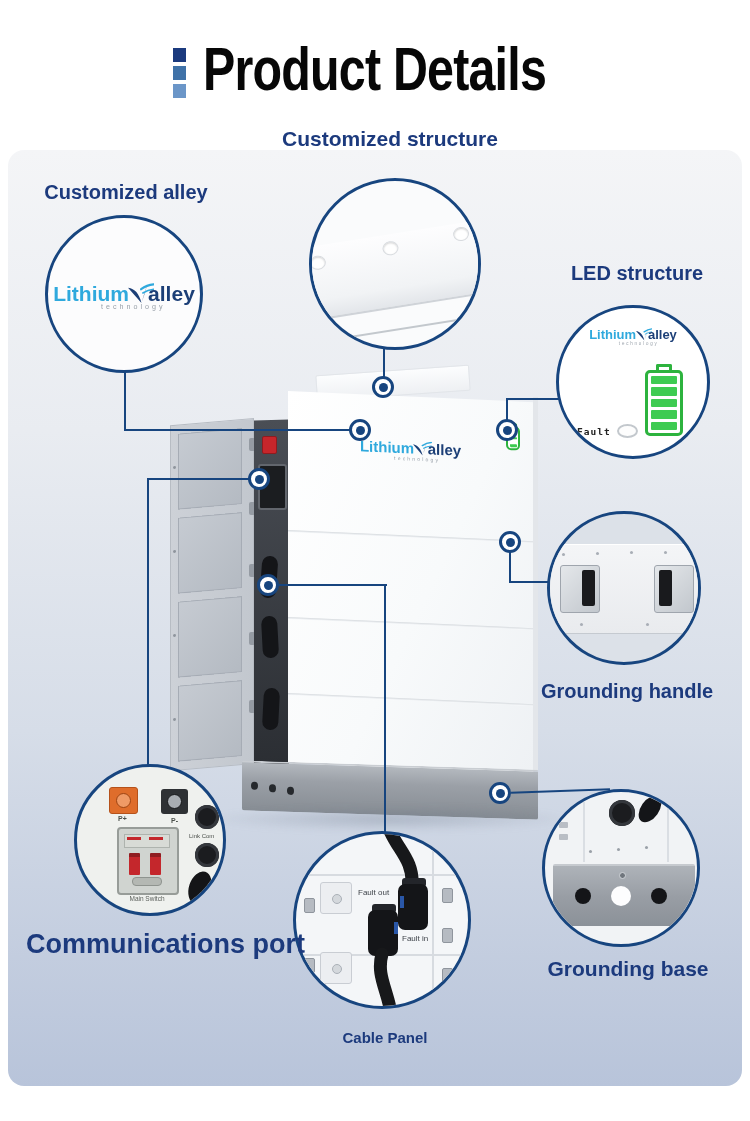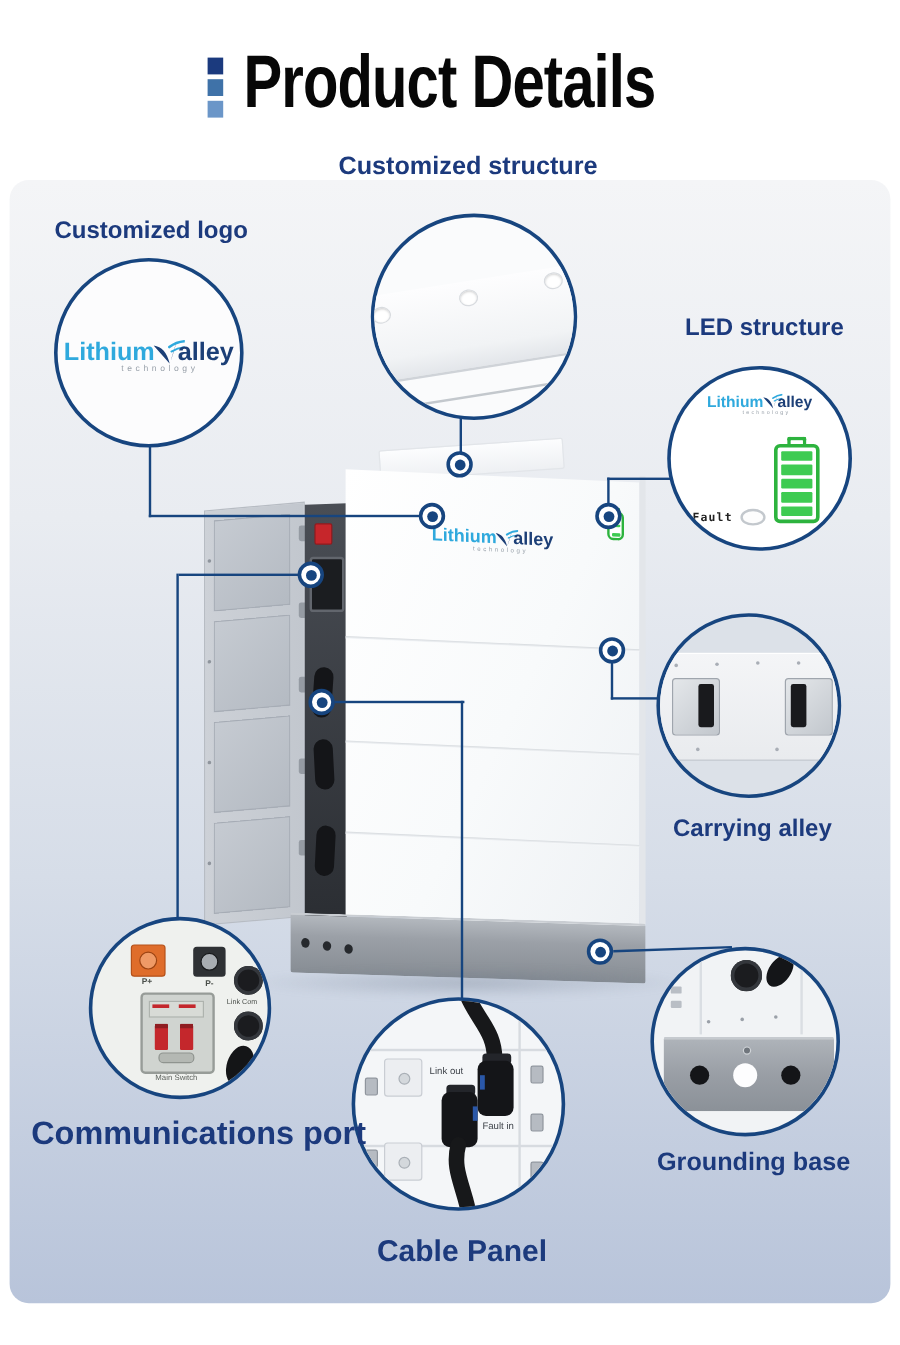--- a/index.html
+++ b/index.html
@@ -287,23 +287,23 @@
   <svg class="abs" width="178" height="178" viewBox="0 0 178 178" style="left:0;top:0;">
     <path d="M92 -8 C 100 15 118 25 116 52" stroke="#17181a" stroke-width="13" fill="none" stroke-linecap="round"></path>
     <rect x="106" y="44" width="24" height="9" rx="3" fill="#23252a"></rect>
     <rect x="102" y="50" width="30" height="46" rx="7" fill="#141518"></rect>
     <rect x="104" y="62" width="4" height="12" fill="#2a57a8"></rect>
     <rect x="76" y="70" width="24" height="9" rx="3" fill="#23252a"></rect>
     <rect x="72" y="76" width="30" height="46" rx="7" fill="#141518"></rect>
     <rect x="98" y="88" width="4" height="12" fill="#2a57a8"></rect>
     <path d="M86 120 C 80 142 92 156 96 184" stroke="#17181a" stroke-width="13" fill="none" stroke-linecap="round"></path>
   </svg>
-  <div class="abs" style="left:62px;top:54px;font-size:8px;color:#3f444b;">Link out</div>
+  <div class="abs" style="left:62px;top:54px;font-size:8px;color:#3f444b;">Fault out</div>
   <div class="abs" style="left:106px;top:100px;font-size:8px;color:#3f444b;">Fault in</div>
 </div>
 
 <div class="abs clabel" style="left:250px;top:127px;width:280px;font-size:21px;">Customized structure</div>
-<div class="abs clabel" style="left:26px;top:181px;width:200px;font-size:20px;">Customized logo</div>
+<div class="abs clabel" style="left:26px;top:181px;width:200px;font-size:20px;">Customized alley</div>
 <div class="abs clabel" style="left:537px;top:262px;width:200px;font-size:20px;">LED structure</div>
-<div class="abs clabel" style="left:527px;top:680px;width:200px;font-size:20px;">Carrying alley</div>
+<div class="abs clabel" style="left:527px;top:680px;width:200px;font-size:20px;">Grounding handle</div>
 <div class="abs clabel" style="left:26px;top:929px;width:250px;font-size:27px;">Communications port</div>
 <div class="abs clabel" style="left:503px;top:957px;width:250px;font-size:21px;">Grounding base</div>
-<div class="abs clabel" style="left:285px;top:1029px;width:200px;font-size:25px;">Cable Panel</div>
+<div class="abs clabel" style="left:285px;top:1029px;width:200px;font-size:15px;">Cable Panel</div>
 
 </body></html>

